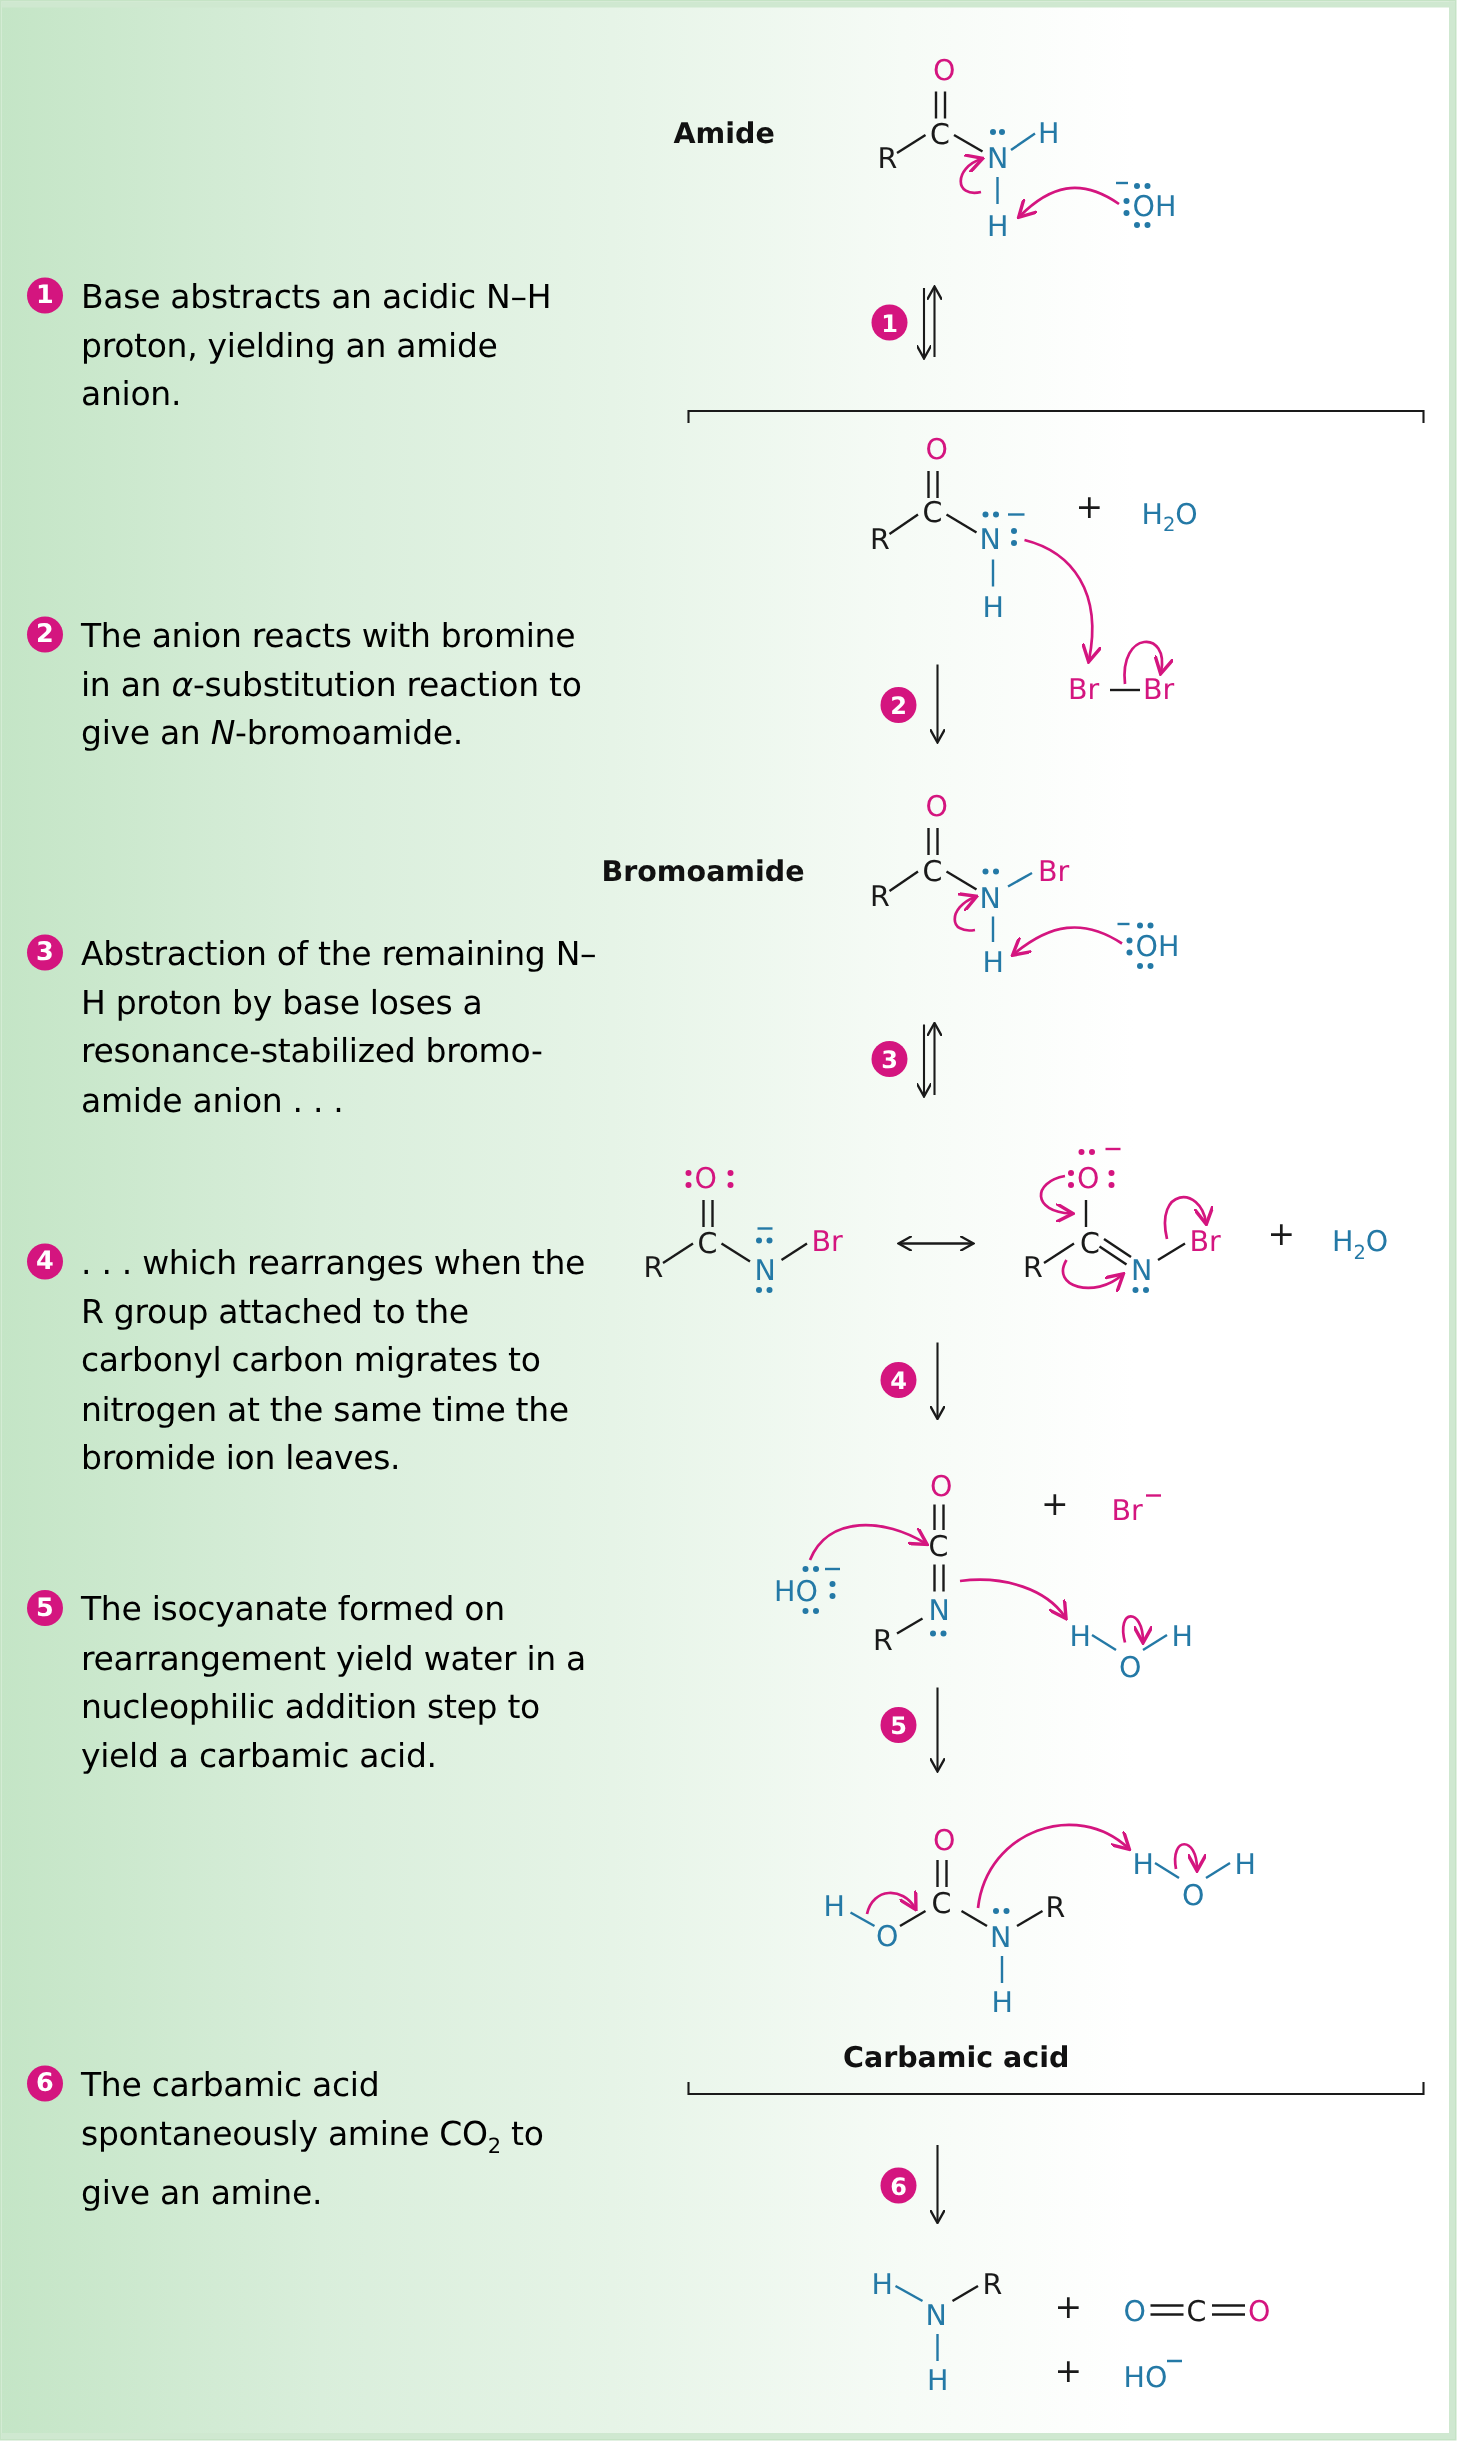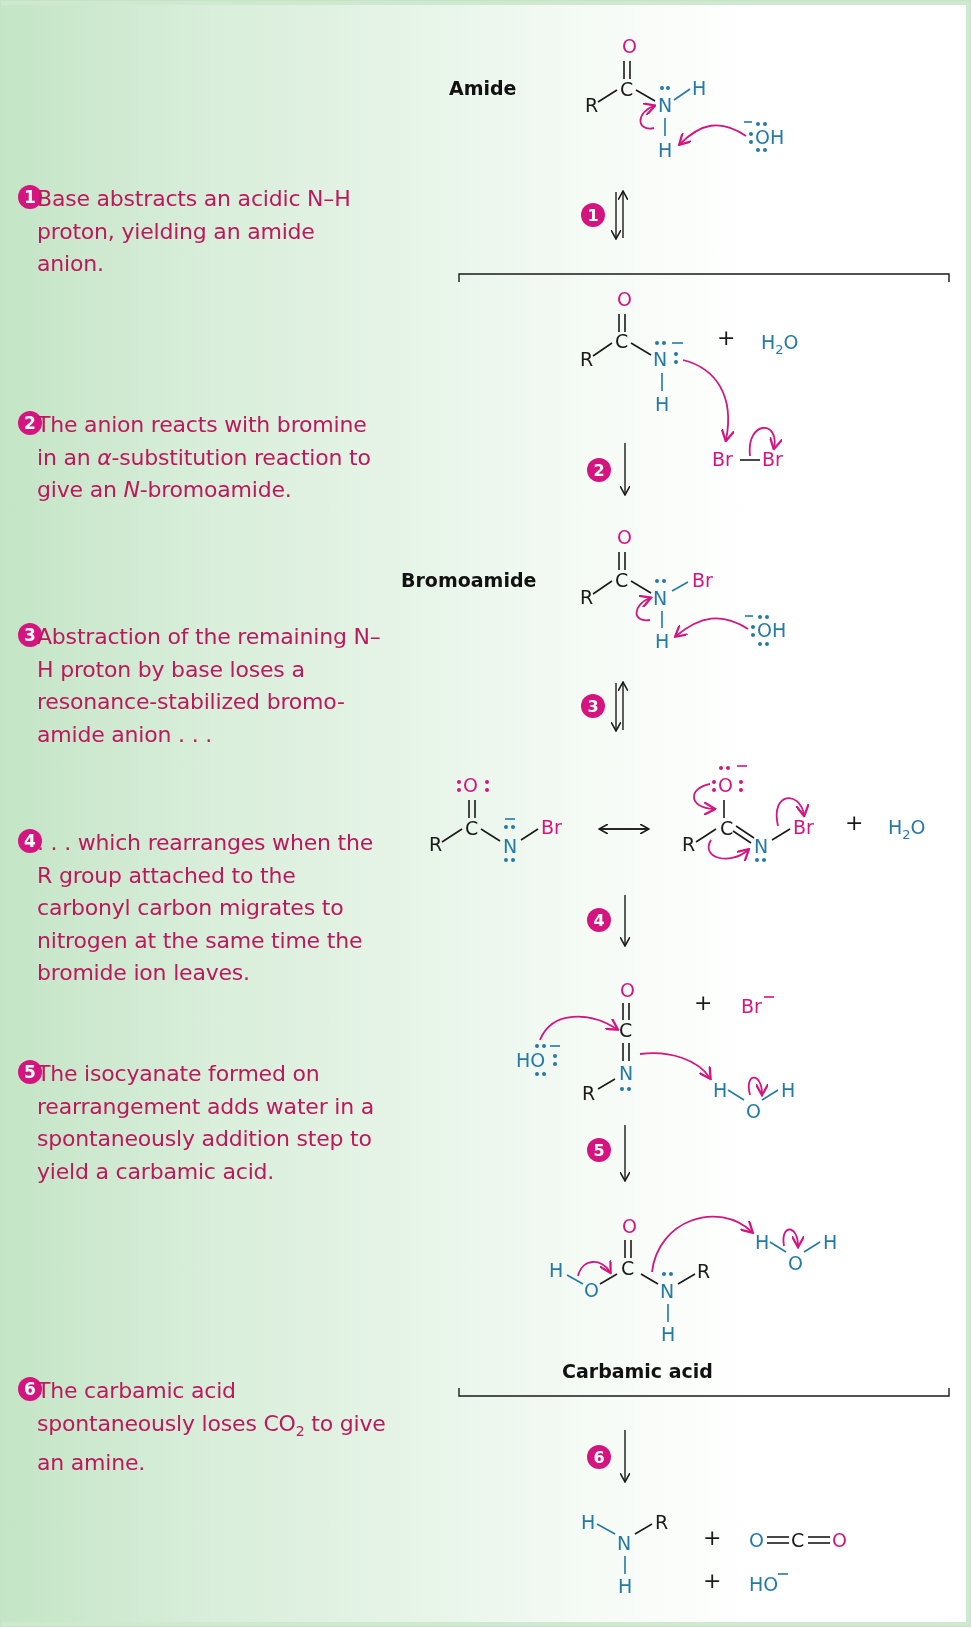--- a/index.html
+++ b/index.html
@@ -5,21 +5,21 @@
   html, body { margin: 0; padding: 0; }
   body { width: 971px; height: 1627px; background: #ffffff; position: relative; overflow: hidden; font-family: "Liberation Sans", "DejaVu Sans", sans-serif; }
   .frame { position: absolute; left: 0; top: 0; width: 969px; height: 1625px; border: 1px solid #c5e3c5;
     background: linear-gradient(to right, #c4e5c6 0%, #d9eedb 22%, #e6f4e7 42%, #f6fbf6 62%, #ffffff 78%, #ffffff 100%); }
   .frame-inner-right { position: absolute; right: 0; top: 0; width: 4px; height: 100%; background: #cfe8d0; }
   .frame-bottom { position: absolute; left: 0; bottom: 0; width: 100%; height: 4px; background: #cfe8d0; }
   .frame-top { position: absolute; left: 0; top: 0; width: 100%; height: 4px; background: #cfe8d0; }
   .step { position: absolute; left: 18px; width: 390px; }
   .step-badge { position: absolute; left: 0; top: 2px; width: 24px; height: 24px; border-radius: 50%; background: #d4157f; color: #fff;
     font-weight: bold; font-size: 17px; line-height: 24px; text-align: center; font-family: "DejaVu Sans", sans-serif; }
-  .step-text { position: absolute; left: 19px; top: 0; width: 350px; font-size: 22px; line-height: 32.5px; color: #be185d; font-family: "DejaVu Sans", sans-serif; letter-spacing: -0.2px; }
+  .step-text { position: absolute; left: 36px; top: 0; width: 350px; font-size: 22px; line-height: 32.5px; color: #000000; font-family: "DejaVu Sans", sans-serif; letter-spacing: -0.2px; }
   .step-text i { font-style: italic; }
   svg.scheme { position: absolute; left: 0; top: 0; }
   .blk { fill: #1a1a1a; }
   .mag { fill: #d4157f; }
   .blu { fill: #2479a6; }
   .lbl { font-family: "DejaVu Sans", sans-serif; font-weight: bold; font-size: 19px; fill: #111; }
   .atom { font-family: "DejaVu Sans", sans-serif; font-size: 19px; }
 </style>
 </head>
 <body>
@@ -45,26 +45,26 @@
   <div class="step-text">Abstraction of the remaining N–H proton by base loses a resonance-stabilized bromo-amide anion . . .</div>
 </div>
 
 <div class="step" style="top:827px;">
   <div class="step-badge">4</div>
   <div class="step-text">. . . which rearranges when the R group attached to the carbonyl carbon migrates to nitrogen at the same time the bromide ion leaves.</div>
 </div>
 
 <div class="step" style="top:1058px;">
   <div class="step-badge">5</div>
-  <div class="step-text">The isocyanate formed on rearrangement adds water in a spontaneously addition step to yield a carbamic acid.</div>
+  <div class="step-text">The isocyanate formed on rearrangement yield water in a nucleophilic addition step to yield a carbamic acid.</div>
 </div>
 
 <div class="step" style="top:1375px;">
   <div class="step-badge">6</div>
-  <div class="step-text"><span>The carbamic acid spontaneously loses CO</span><sub style="font-size:14px;">2</sub><span> to give an amine.</span></div>
+  <div class="step-text"><span>The carbamic acid spontaneously amine CO</span><sub style="font-size:14px;">2</sub><span> to give an amine.</span></div>
 </div>
 
 <svg class="scheme" width="971" height="1627" viewBox="0 0 971 1627">
   <defs>
     <marker id="mhead" viewBox="0 0 10 10" refX="8" refY="5" markerWidth="7" markerHeight="7" orient="auto-start-reverse">
       <path d="M0,0 L9,5 L0,10" fill="none" stroke="#d4157f" stroke-width="1.8"></path>
     </marker>
     <marker id="khead" viewBox="0 0 10 10" refX="8" refY="5" markerWidth="7" markerHeight="7" orient="auto">
       <path d="M0,0 L9,5 L0,10" fill="none" stroke="#1a1a1a" stroke-width="1.6"></path>
     </marker>

